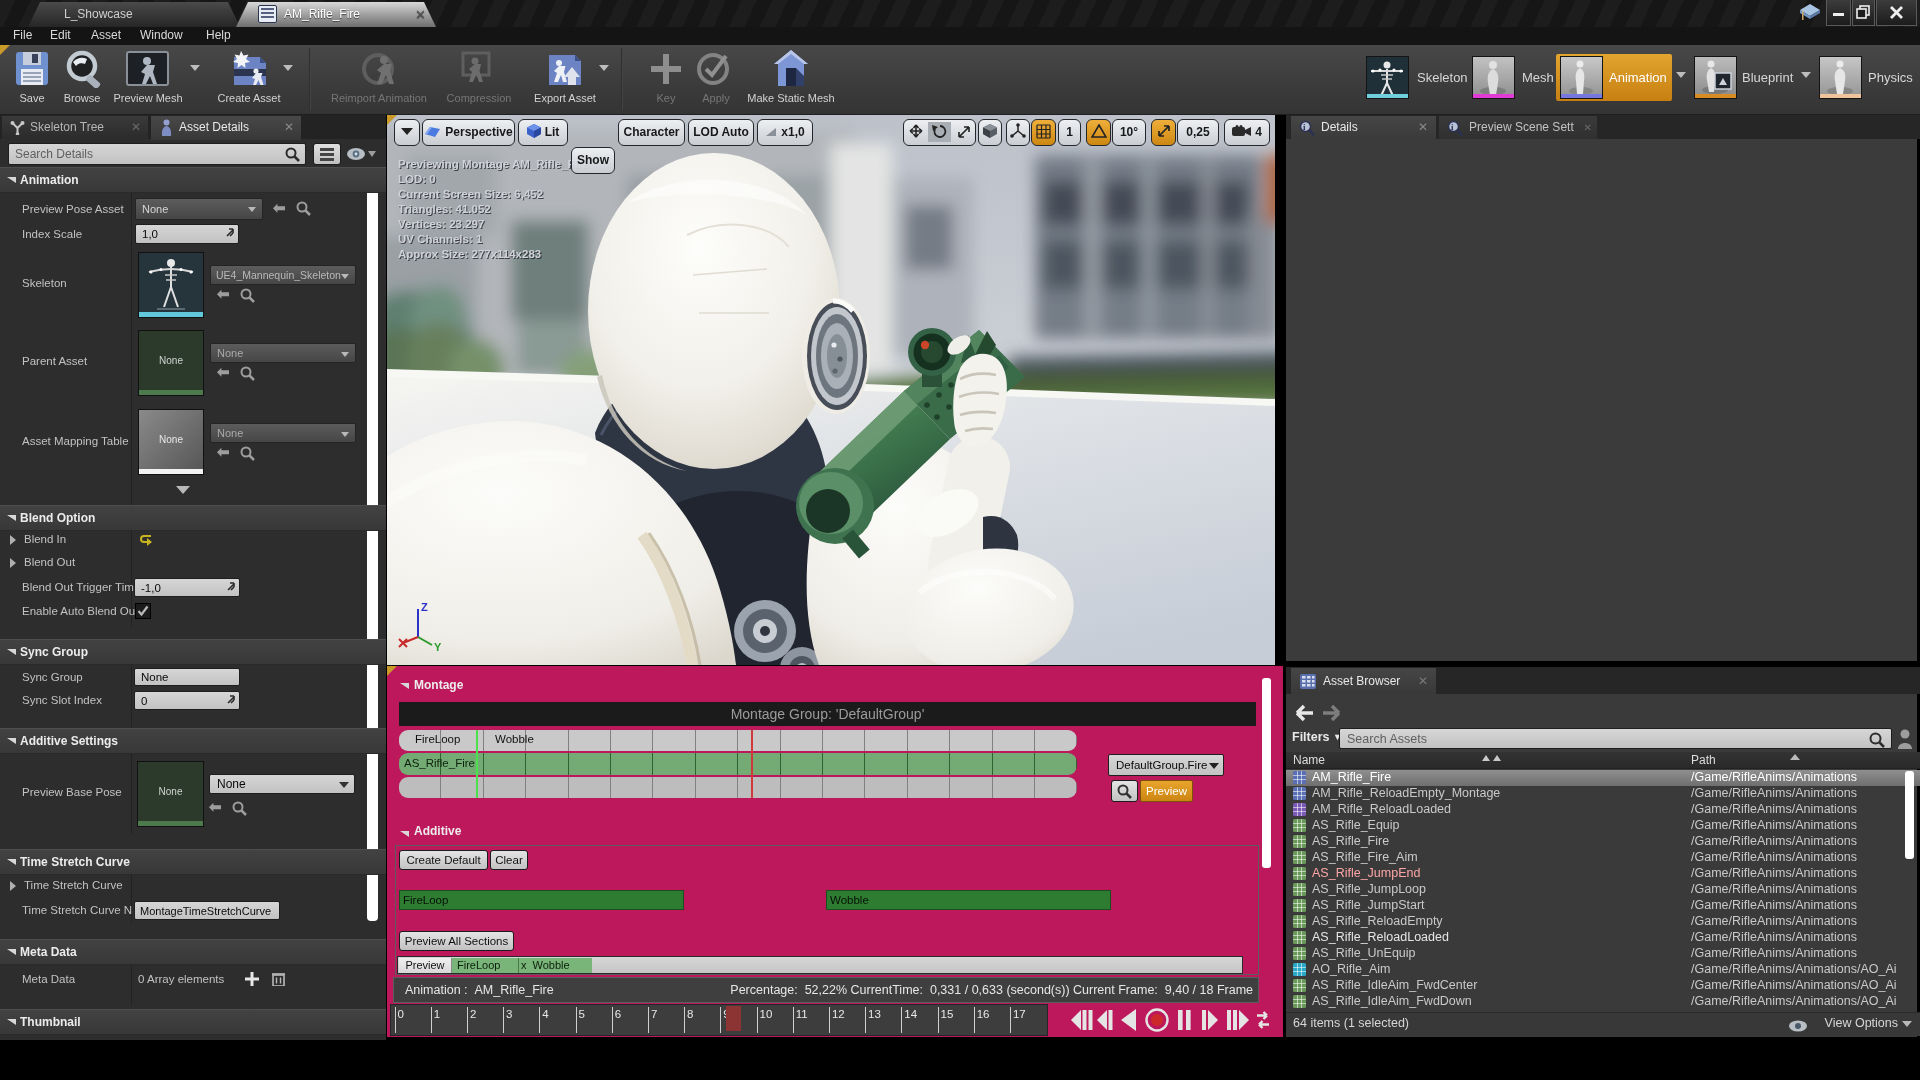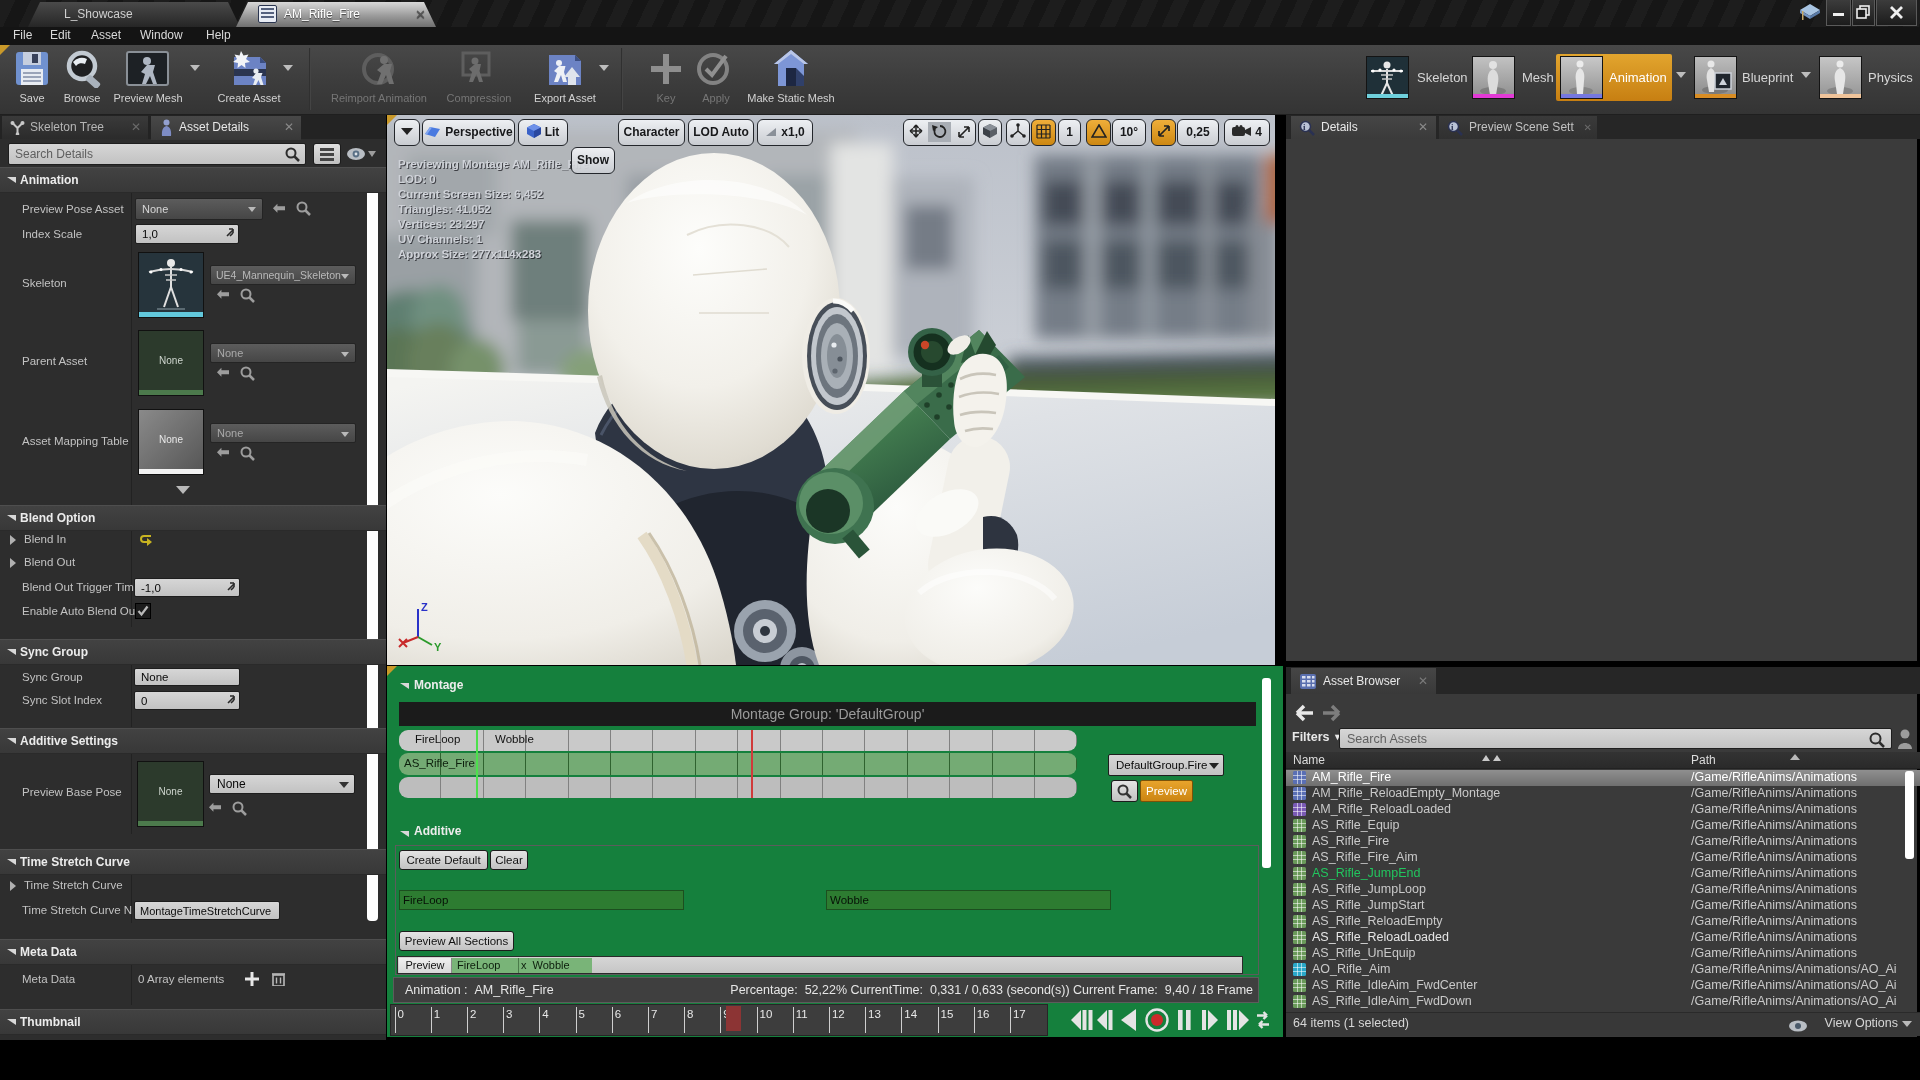--- a/index.html
+++ b/index.html
@@ -640,21 +640,21 @@
     <div class="abs vbtn" style="left:790px;width:42px;">0,25</div>
     <div class="abs vbtn" style="left:837px;width:46px;"><svg width="20" height="13" style="position:relative;top:2px;margin-right:3px;">
             <rect x="0" y="2" width="13" height="9" rx="2" fill="#2a2a2a"></rect>
             <polygon points="13,5 19,2 19,11 13,8" fill="#2a2a2a"></polygon>
             <circle cx="5" cy="1.5" r="1.5" fill="#2a2a2a"></circle>
             <circle cx="9" cy="1.5" r="1.5" fill="#2a2a2a"></circle>
           </svg>4</div>
   </div>
 </div>
 
-<div class="abs" id="montage" style="left:387px;top:666px;width:896px;height:371px;background:#15803d;">
+<div class="abs" id="montage" style="left:387px;top:666px;width:896px;height:371px;background:#be185d;">
   <div class="abs goldcorner" style="left:0;top:0;"></div>
   <svg class="abs" style="left:13px;top:17px;" width="9" height="6">
         <polygon points="0,0 9,0 9,6" fill="#d8d8d8"></polygon>
       </svg>
   <div class="abs" style="left:27px;top:12px;font-size:12px;font-weight:bold;color:#ececec;">Montage</div>
   <div class="abs" style="left:12px;top:36px;width:857px;height:24px;background:#1b1b1b;color:#9b9b9b;font-size:14px;text-align:center;line-height:24px;">Montage Group: 'DefaultGroup'</div>
 
   <div class="abs" style="left:12px;top:64px;width:678px;height:21px;background:#c9c9c9;border-radius:9px;
     background-image:repeating-linear-gradient(90deg,rgba(255,255,255,0) 0 41.4px,rgba(70,70,70,0.55) 41.4px 42.4px);">
     <span style="position:absolute;left:16px;top:3px;font-size:11.5px;color:#111;">FireLoop</span>
@@ -913,21 +913,21 @@
 <div style="position:absolute;left:0;top:96px;width:634px;height:16px;">
           <svg style="position:absolute;left:7px;top:1px;" width="13" height="13">
             <rect width="13" height="13" rx="1.5" fill="#6a9a5a"></rect>
             <g stroke="rgba(255,255,255,0.55)" stroke-width="1">
               <line x1="0" y1="4.5" x2="13" y2="4.5"></line>
               <line x1="0" y1="8.5" x2="13" y2="8.5"></line>
               <line x1="4.5" y1="0" x2="4.5" y2="13"></line>
               <line x1="8.5" y1="0" x2="8.5" y2="13"></line>
             </g>
           </svg>
-          <span style="position:absolute;left:26px;top:0px;color:#22c55e;">AS_Rifle_JumpEnd</span>
+          <span style="position:absolute;left:26px;top:0px;color:#fca5a5;">AS_Rifle_JumpEnd</span>
           <span style="position:absolute;left:405px;top:0px;color:#c9c9c9;">/Game/RifleAnims/Animations</span>
         </div>
 <div style="position:absolute;left:0;top:112px;width:634px;height:16px;">
           <svg style="position:absolute;left:7px;top:1px;" width="13" height="13">
             <rect width="13" height="13" rx="1.5" fill="#6a9a5a"></rect>
             <g stroke="rgba(255,255,255,0.55)" stroke-width="1">
               <line x1="0" y1="4.5" x2="13" y2="4.5"></line>
               <line x1="0" y1="8.5" x2="13" y2="8.5"></line>
               <line x1="4.5" y1="0" x2="4.5" y2="13"></line>
               <line x1="8.5" y1="0" x2="8.5" y2="13"></line>

